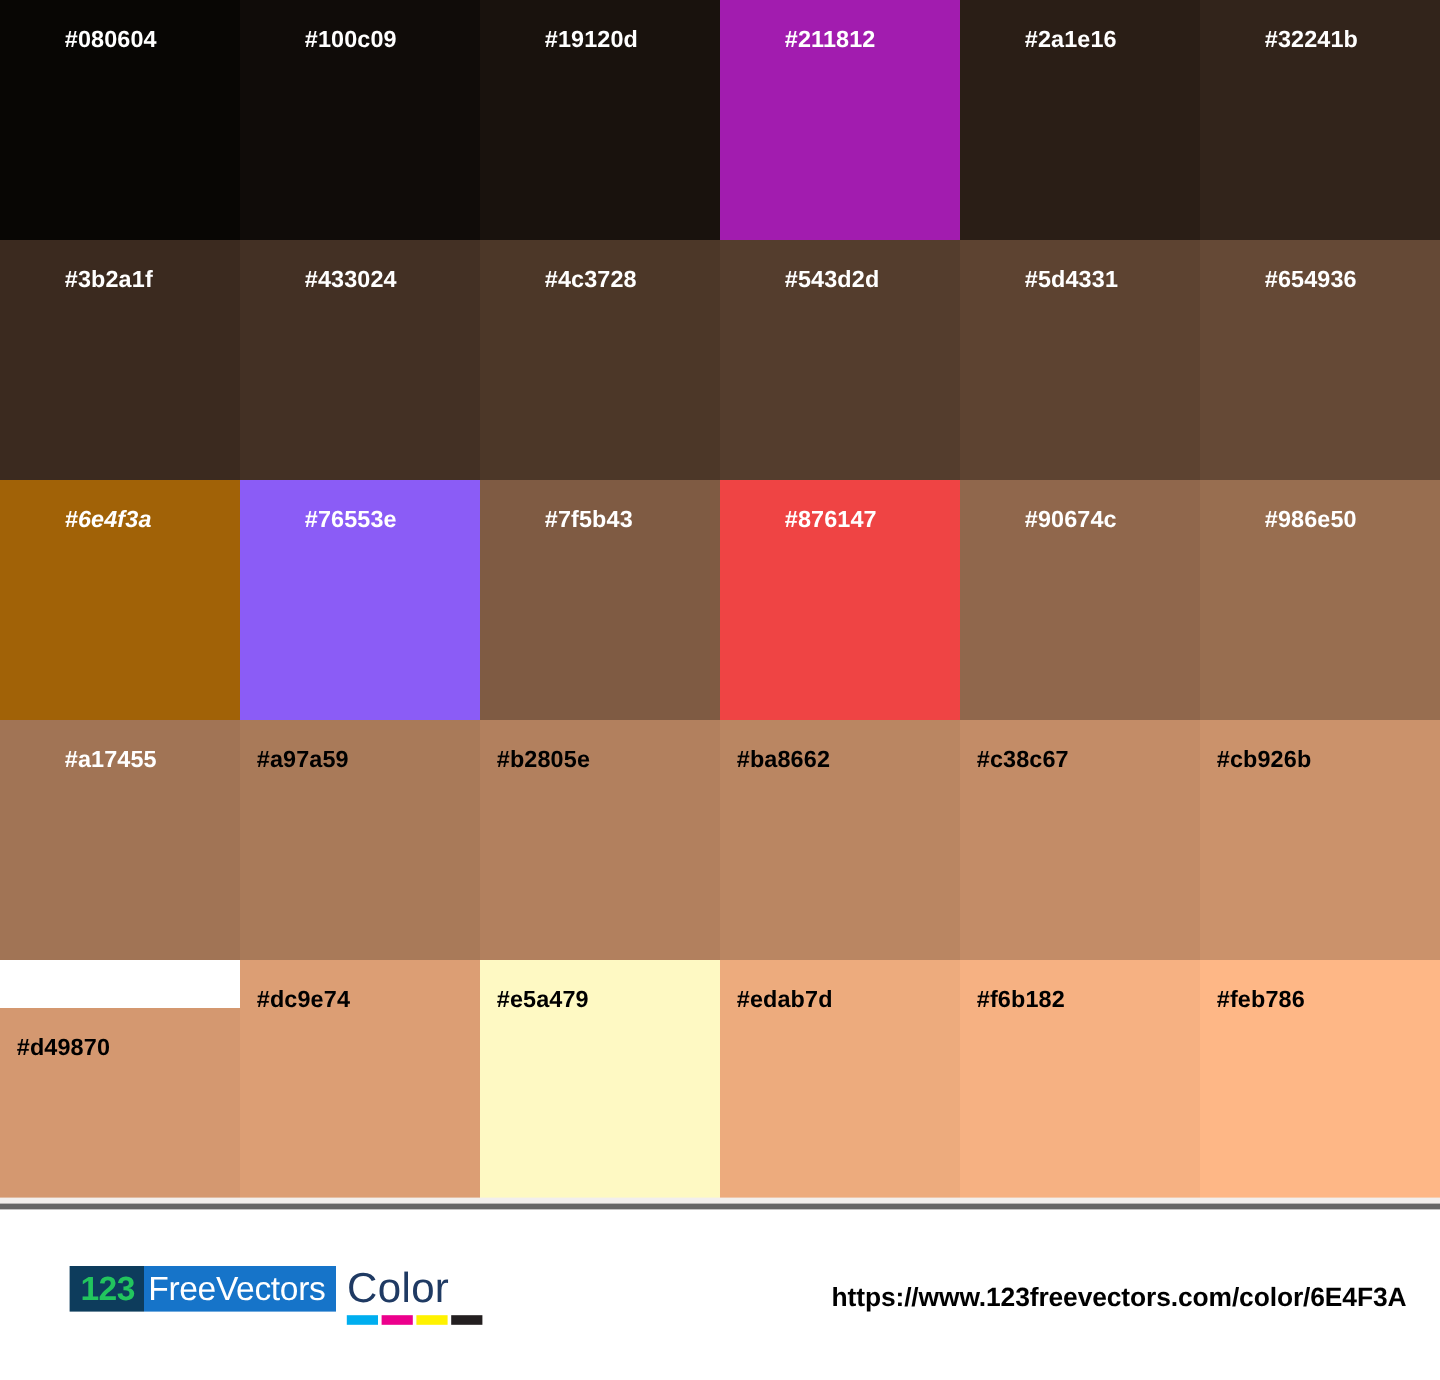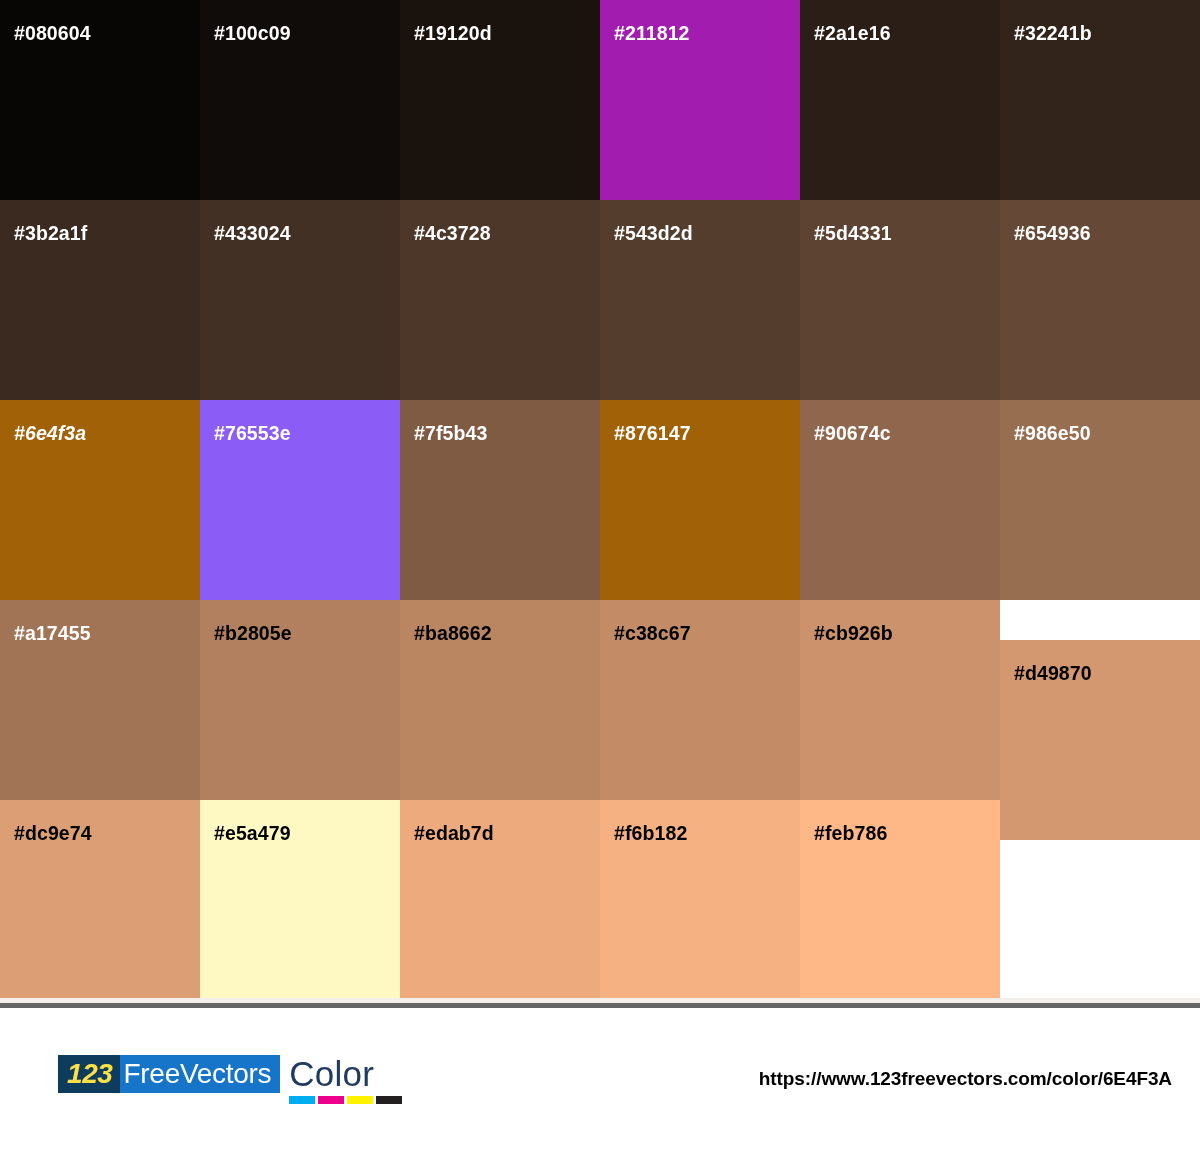--- a/index.html
+++ b/index.html
@@ -44,21 +44,21 @@
     left: 14px;
     top: 24px;
     font-family: "Liberation Sans", sans-serif;
     font-size: 19.5px;
     font-weight: bold;
     letter-spacing: 0.1px;
     white-space: nowrap;
     line-height: 1;
   }
 
-  .swatch.light-text .swatch-label { color: #ffffff; }
+  .swatch.light-text .swatch-label { color: #ffffff; margin-left: 40px; }
   .swatch.dark-text  .swatch-label { color: #000000; }
 
   
   #divider-band {
     position: absolute;
     top: 998px;
     left: 0;
     width: 1200px;
     height: 12px;
     background: #f2efed;
@@ -93,28 +93,27 @@
   }
 
   .logo-block {
     display: flex;
     align-items: stretch;
     height: 38px;
   }
 
   .logo-123 {
     background: #0d3c5c;
-    color: #fde047;
+    color: #22c55e;
     font-family: "Liberation Sans", sans-serif;
     font-size: 28px;
     font-weight: bold;
     line-height: 38px;
     padding: 0 7px 16px 9px;
     letter-spacing: -0.4px;
-    font-style: italic;
   }
 
   .logo-freevectors {
     background: #1674c9;
     color: #ffffff;
     font-family: "Liberation Sans", sans-serif;
     font-size: 28px;
     font-weight: normal;
     line-height: 38px;
     padding: 0 9px 0 4px;
@@ -147,21 +146,21 @@
     width: 26px;
     height: 8px;
   }
 
   #site-url {
     position: absolute;
     right: 28px;
     top: 60px;
     color: #000000;
     font-family: "Liberation Sans", sans-serif;
-    font-size: 19px;
+    font-size: 22px;
     font-weight: bold;
     letter-spacing: -0.1px;
     white-space: nowrap;
   }
 </style>
 </head>
 <body>
 
 <div id="page">
 
@@ -204,31 +203,34 @@
       </div>
       <div class="swatch light-text" style="background: #a16207; font-style: italic;">
         <span class="swatch-label">#6e4f3a</span>
       </div>
       <div class="swatch light-text" style="background: #8b5cf6;">
         <span class="swatch-label">#76553e</span>
       </div>
       <div class="swatch light-text" style="background: rgb(127, 91, 67);">
         <span class="swatch-label">#7f5b43</span>
       </div>
-      <div class="swatch light-text" style="background: #a16207;">
+      <div class="swatch light-text" style="background: #ef4444;">
         <span class="swatch-label">#876147</span>
       </div>
       <div class="swatch light-text" style="background: rgb(144, 103, 76);">
         <span class="swatch-label">#90674c</span>
       </div>
       <div class="swatch light-text" style="background: rgb(152, 110, 80);">
         <span class="swatch-label">#986e50</span>
       </div>
       <div class="swatch light-text" style="background: rgb(161, 116, 85);">
         <span class="swatch-label">#a17455</span>
+      </div>
+      <div class="swatch dark-text" style="background: rgb(169, 122, 89);">
+        <span class="swatch-label">#a97a59</span>
       </div>
       <div class="swatch dark-text" style="background: rgb(178, 128, 94);">
         <span class="swatch-label">#b2805e</span>
       </div>
       <div class="swatch dark-text" style="background: rgb(186, 134, 98);">
         <span class="swatch-label">#ba8662</span>
       </div>
       <div class="swatch dark-text" style="background: rgb(195, 140, 103);">
         <span class="swatch-label">#c38c67</span>
       </div>

